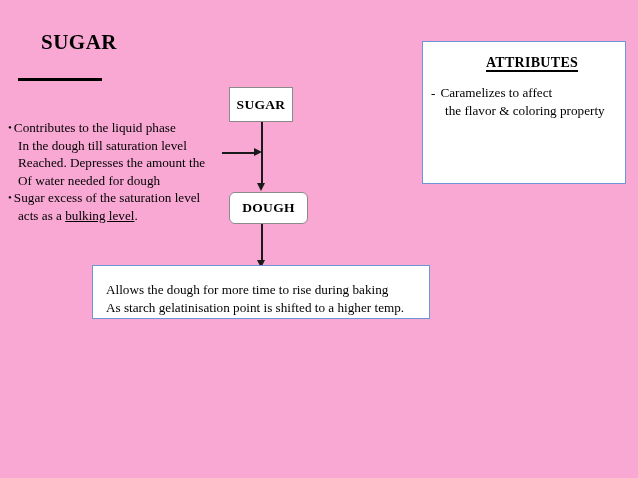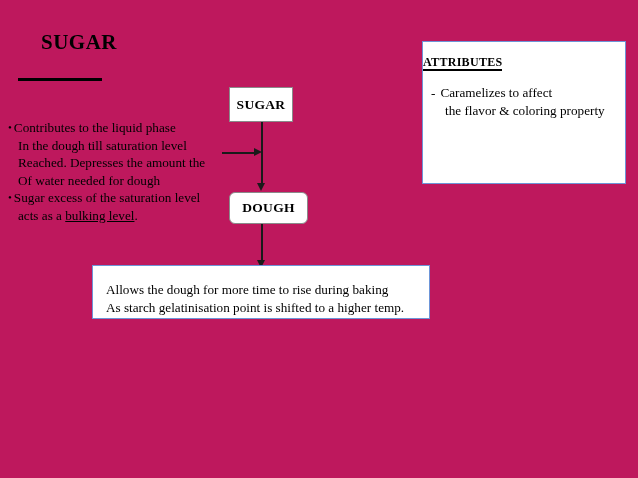--- a/index.html
+++ b/index.html
@@ -4,21 +4,21 @@
 <style>
   html, body {
     margin: 0;
     padding: 0;
     background: #ffffff;
   }
   #slide {
     position: relative;
     width: 638px;
     height: 478px;
-    background: #be185d;
+    background: #f9a8d4;
     overflow: hidden;
     font-family: "Liberation Serif", "DejaVu Serif", serif;
     color: #000000;
   }
 
   
   #slide-title {
     position: absolute;
     left: 18px;
     top: 8px;
@@ -130,24 +130,25 @@
     box-sizing: border-box;
   }
   #attributes-box {
     left: 422px;
     top: 41px;
     width: 204px;
     height: 143px;
   }
   #attributes-heading {
     position: absolute;
-    left: 0;
+    left: 16px;
     right: 0;
     top: 13px;
-    font-size: 12px;
+    text-align: center;
+    font-size: 14px;
     font-weight: bold;
     letter-spacing: 0.3px;
   }
   #attributes-heading span { border-bottom: 2px solid #000; padding-bottom: 0px; }
   #attributes-list {
     position: absolute;
     left: 8px;
     top: 42px;
     right: 4px;
     font-size: 13.2px;

